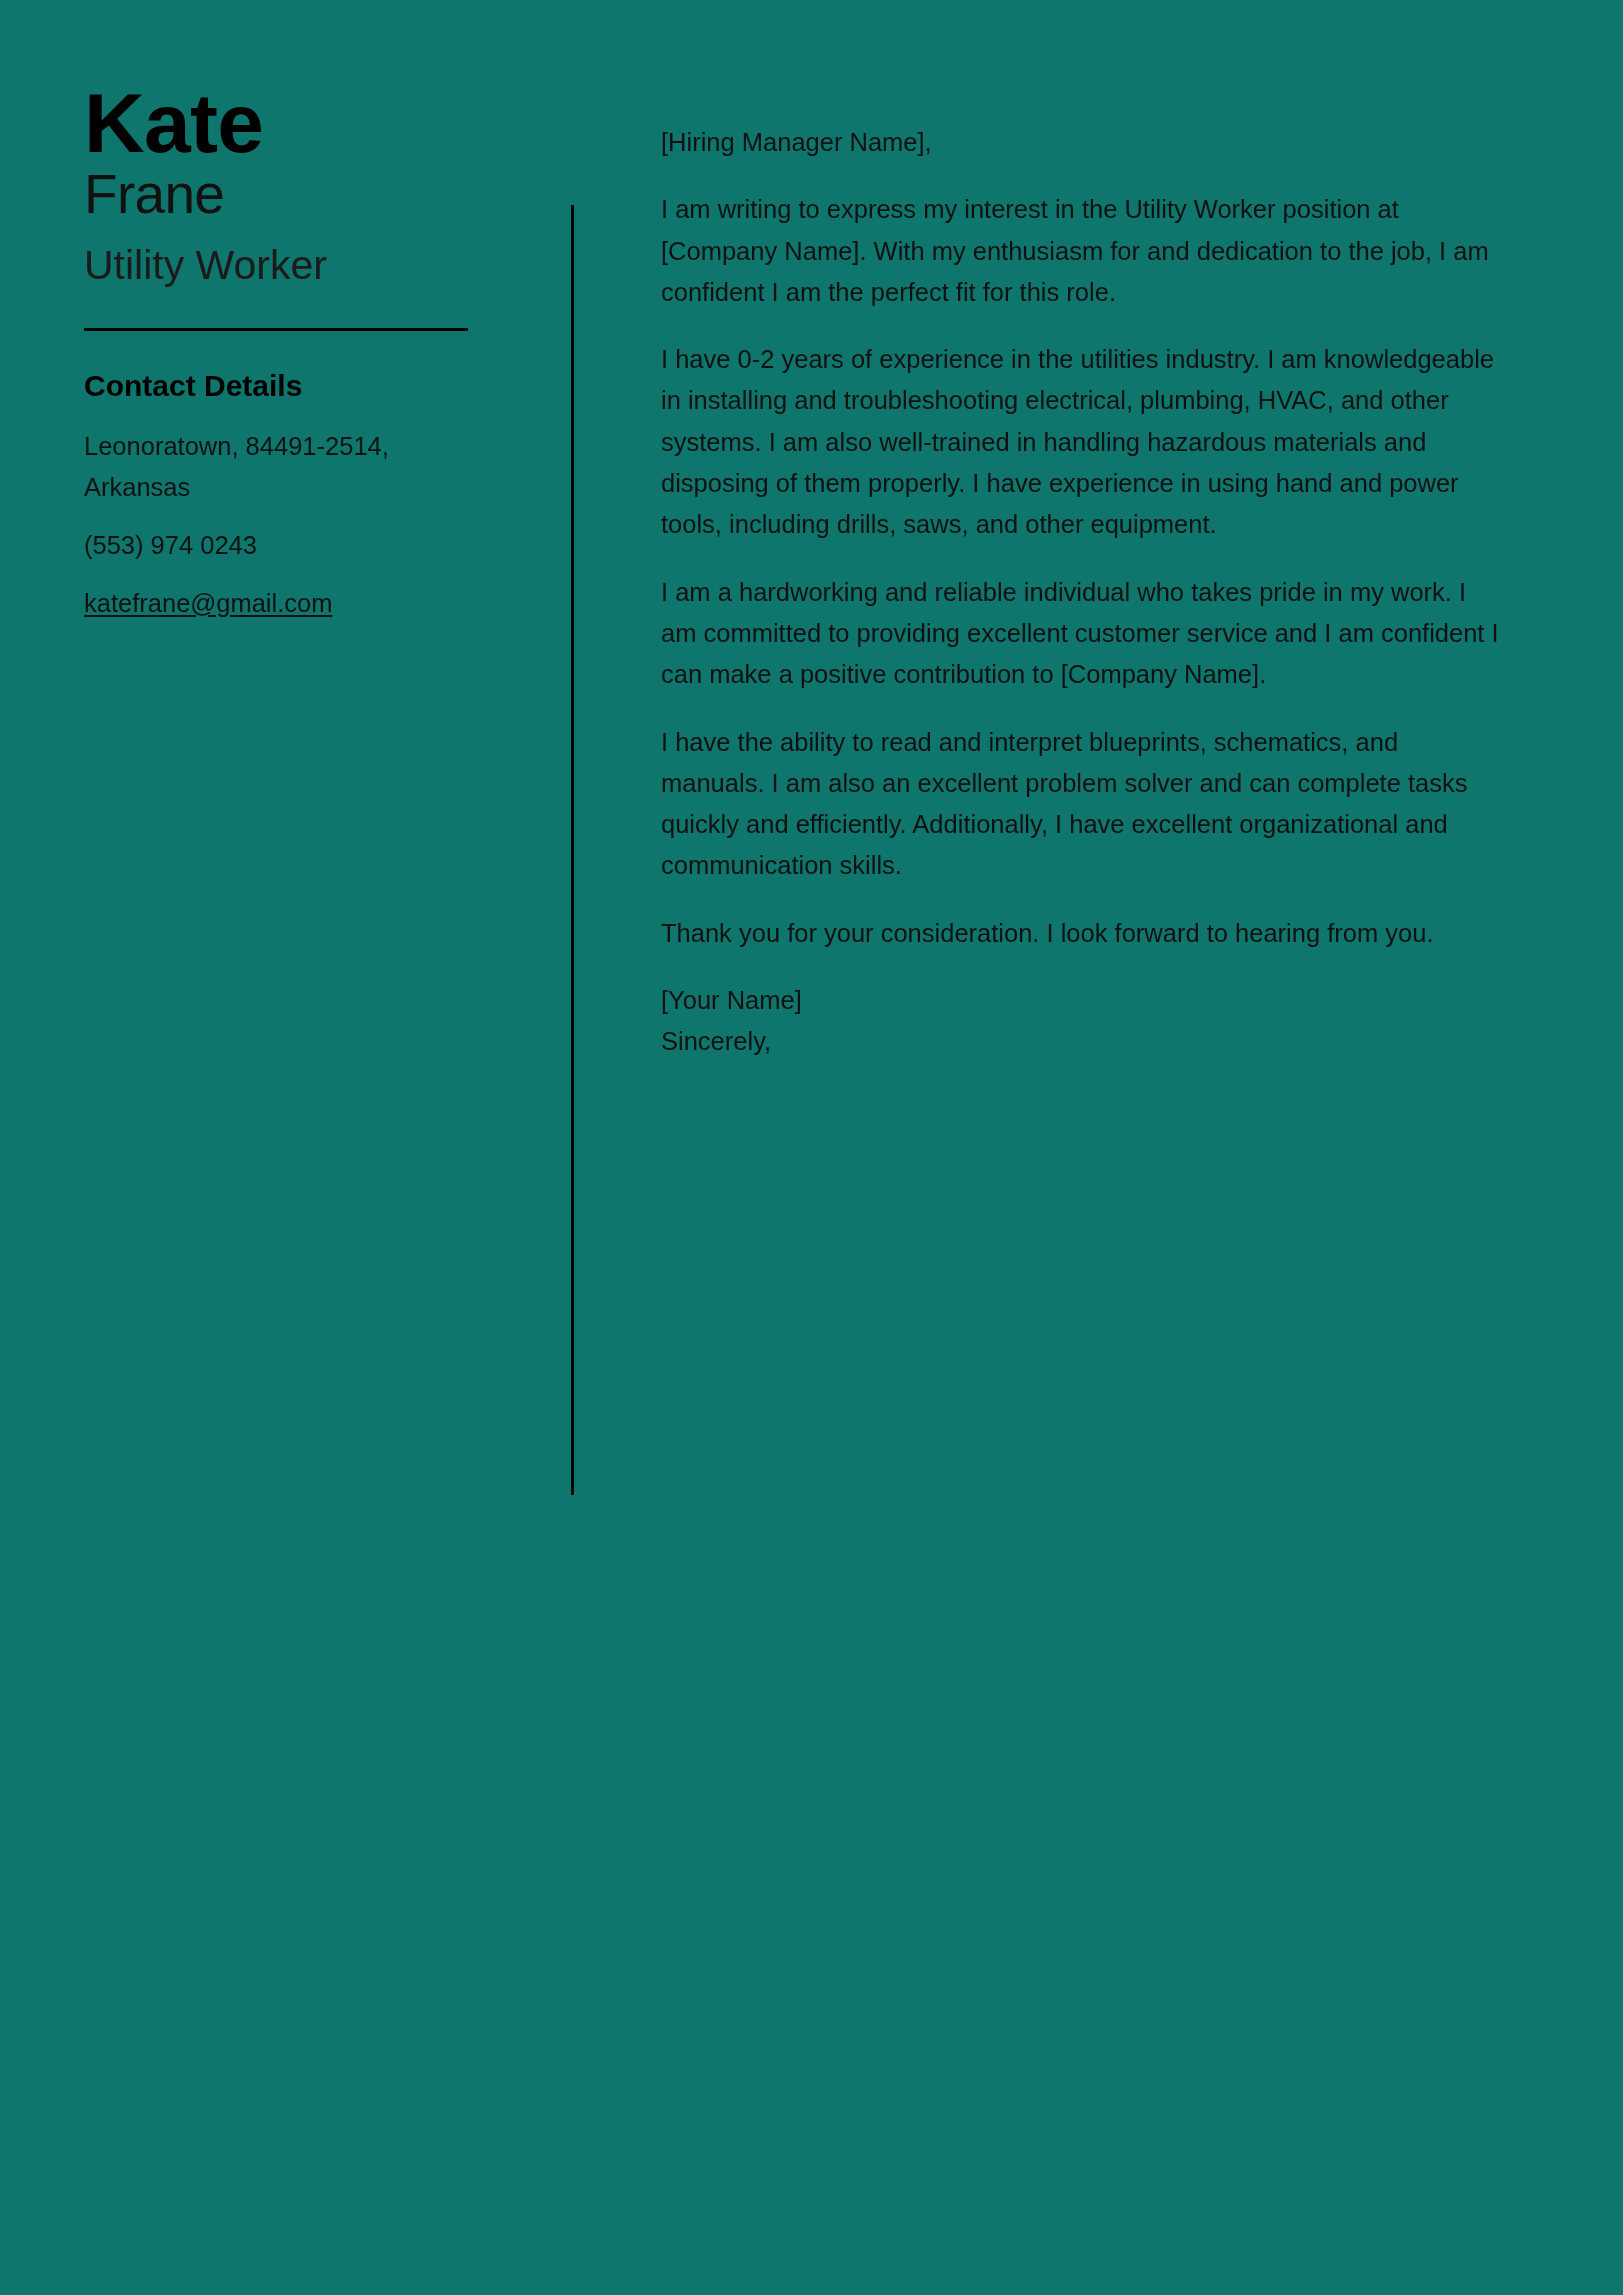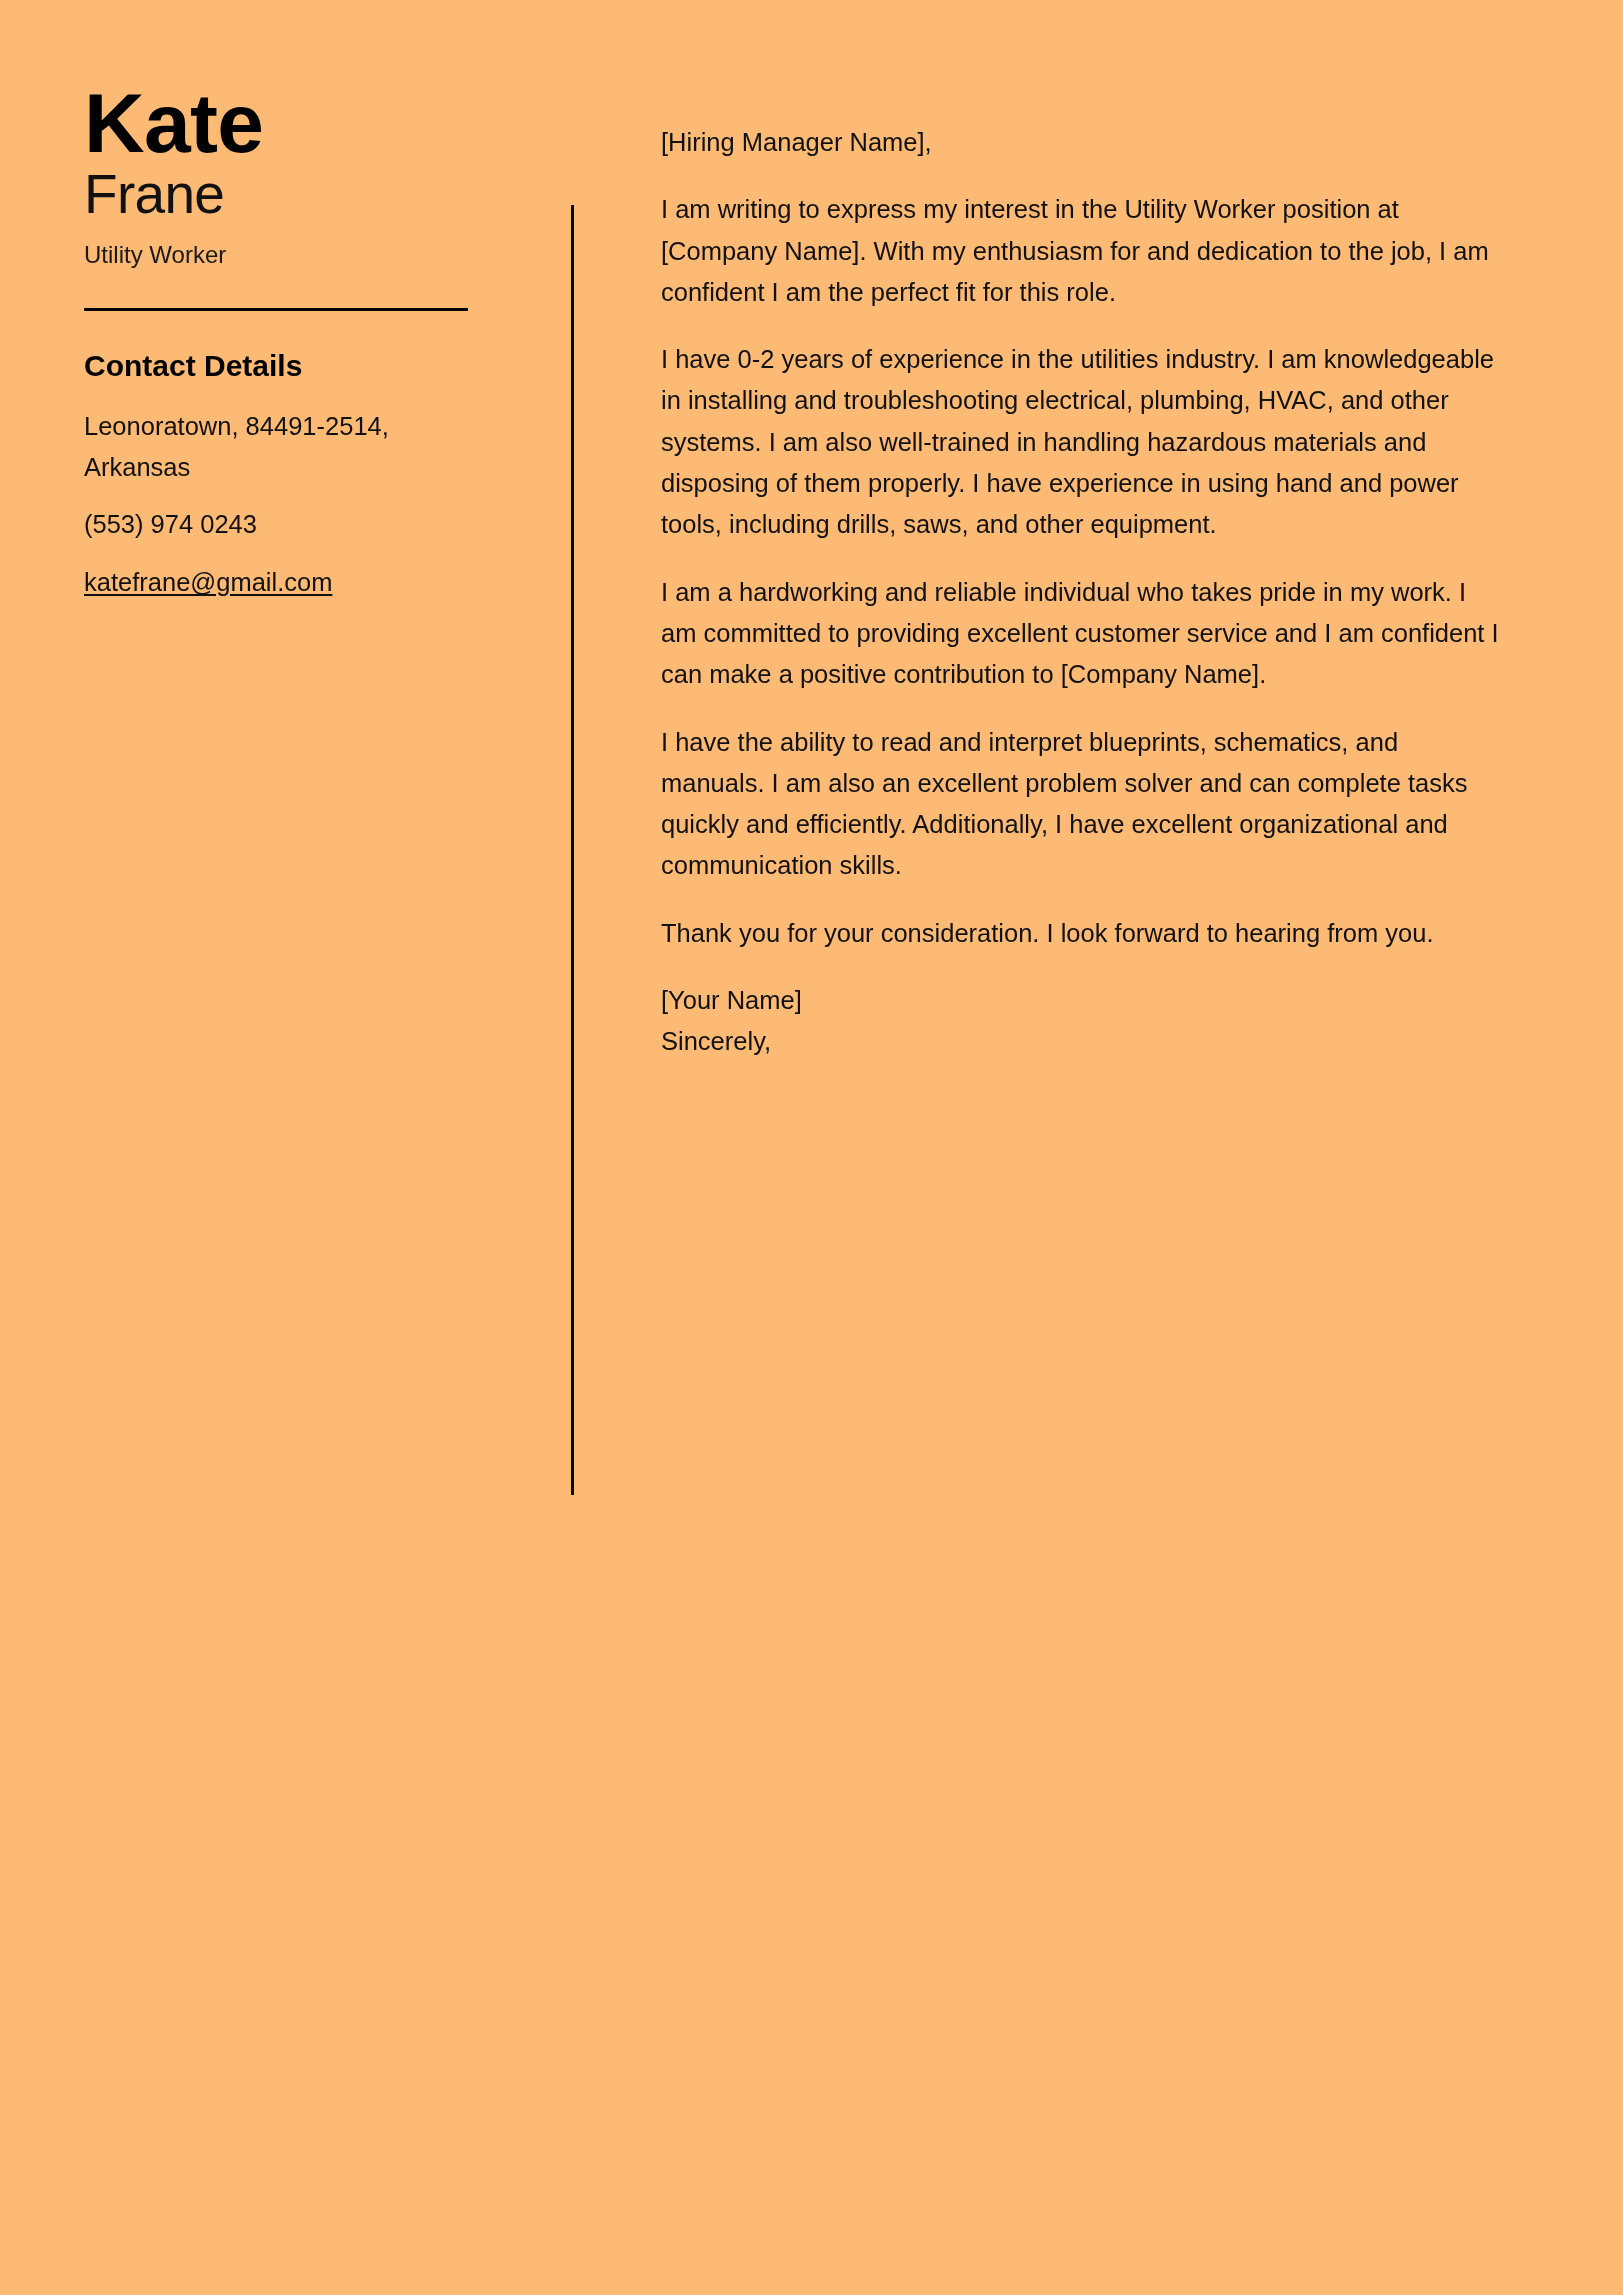--- a/index.html
+++ b/index.html
@@ -12,21 +12,21 @@
     height: 2295px;
     font-family: "Liberation Sans", "DejaVu Sans", sans-serif;
     color: #000000;
     -webkit-font-smoothing: antialiased;
   }
 
   .page {
     position: relative;
     width: 1623px;
     height: 2295px;
-    background: #fdba74;
+    background: #0f766e;
     overflow: hidden;
   }
 
   
   .left-col {
     position: absolute;
     left: 84px;
     top: 79px;
     width: 419px;
   }
@@ -47,21 +47,21 @@
     font-size: 55px;
     font-weight: 300;
     letter-spacing: -0.7px;
     line-height: 1.06;
     color: #111;
     margin-top: -2.6px;
   }
 
   .job-title {
     margin-top: 17px;
-    font-size: 24px;
+    font-size: 41px;
     font-weight: 400;
     line-height: 1.2;
     color: #1a1a1a;
   }
 
   .rule {
     margin-top: 38px;
     width: 384px;
     height: 3.3px;
     background: #000000;

